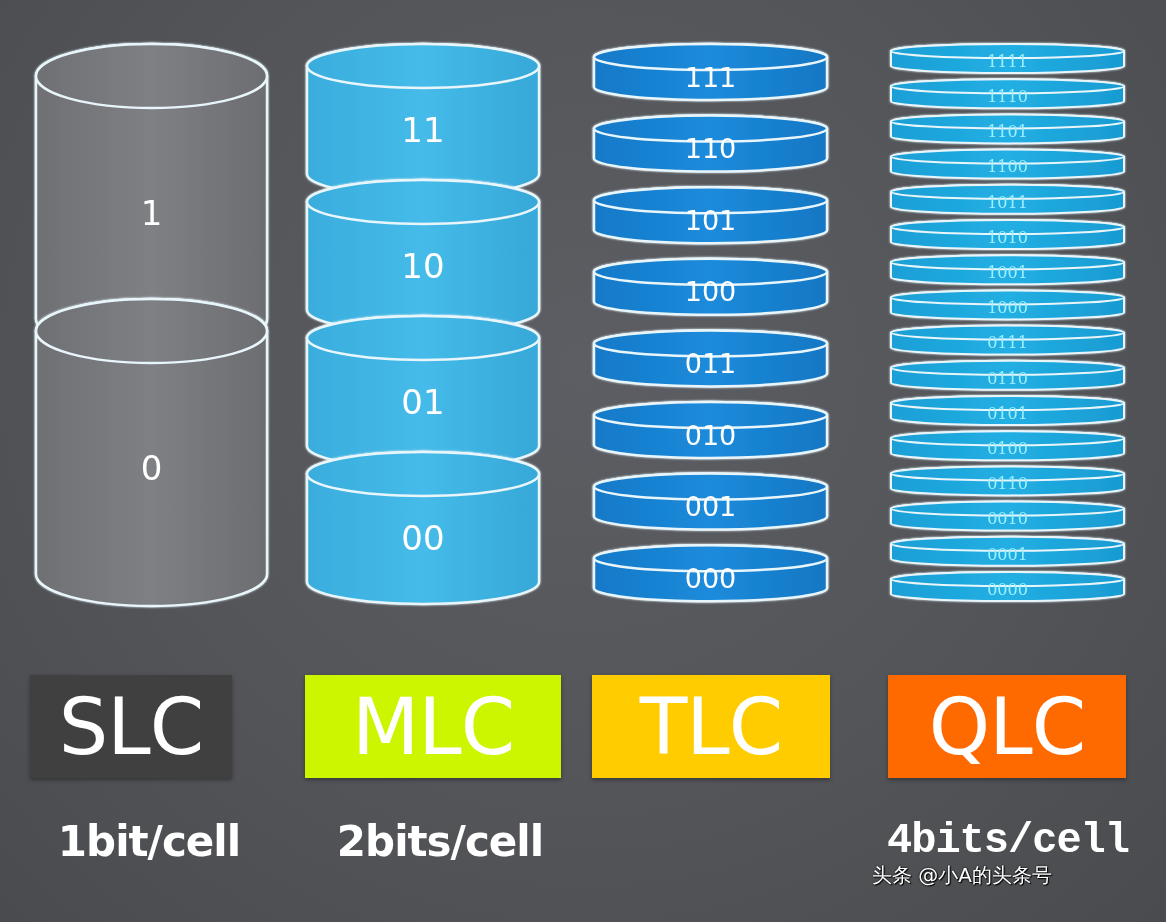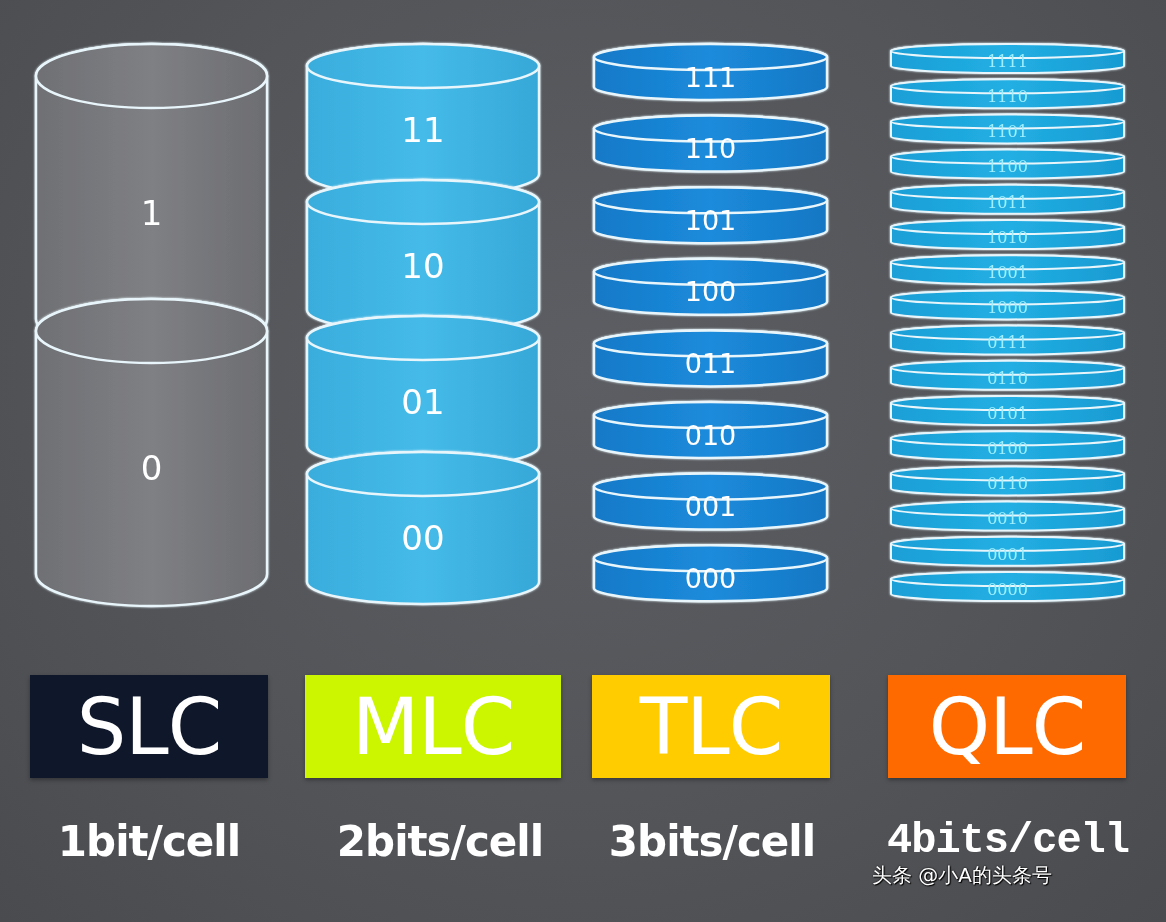--- a/index.html
+++ b/index.html
@@ -237,32 +237,31 @@
           <text x="1007.5" y="555.1500000000001" class="mono-label" font-size="16">0001</text>
         </g>
         <g filter="url(#glow)">
           <path d="M 891 579 L 891 594 A 116.5 7 0 0 0 1124 594 L 1124 579 A 116.5 7 0 0 0 891 579 Z" fill="url(#gQlc)" stroke="#e8f6fb" stroke-width="2"></path>
           <ellipse cx="1007.5" cy="579" rx="116.5" ry="7" fill="url(#gQlc)" stroke="#e8f6fb" stroke-width="2"></ellipse>
           <text x="1007.5" y="590.35" class="mono-label" font-size="16">0000</text>
         </g>
       </g>
   </svg>
 
-  <div class="type-box" style="left: 30px; width: 238px; background: #0f172a;" id="box-0">
+  <div class="type-box" style="left: 30px; width: 202px; background: #404040;" id="box-0">
     <span>SLC</span>
   </div>
   <div class="type-box" style="left: 305px; width: 256px; background: rgb(204, 245, 0);" id="box-1">
     <span>MLC</span>
   </div>
   <div class="type-box" style="left: 888px; width: 238px; background: rgb(255, 106, 0);" id="box-3">
     <span>QLC</span>
   </div>
   <div class="type-box" style="left: 592px; width: 238px; background: rgb(255, 204, 0);" id="box-2">
     <span>TLC</span>
   </div>
 
   <div class="bits-text" style="left:20px; width:258px;">1bit/cell</div>
   <div class="bits-text" style="left:306px; width:268px;">2bits/cell</div>
-  <div class="bits-text" style="left:578px; width:268px;">3bits/cell</div>
   <div class="bits-text" style="left:874px; width:268px;font-family:Liberation Mono, monospace;">4bits/cell</div>
 
   <div class="watermark">头条 @小A的头条号</div>
 </div>
 
 </body></html>

